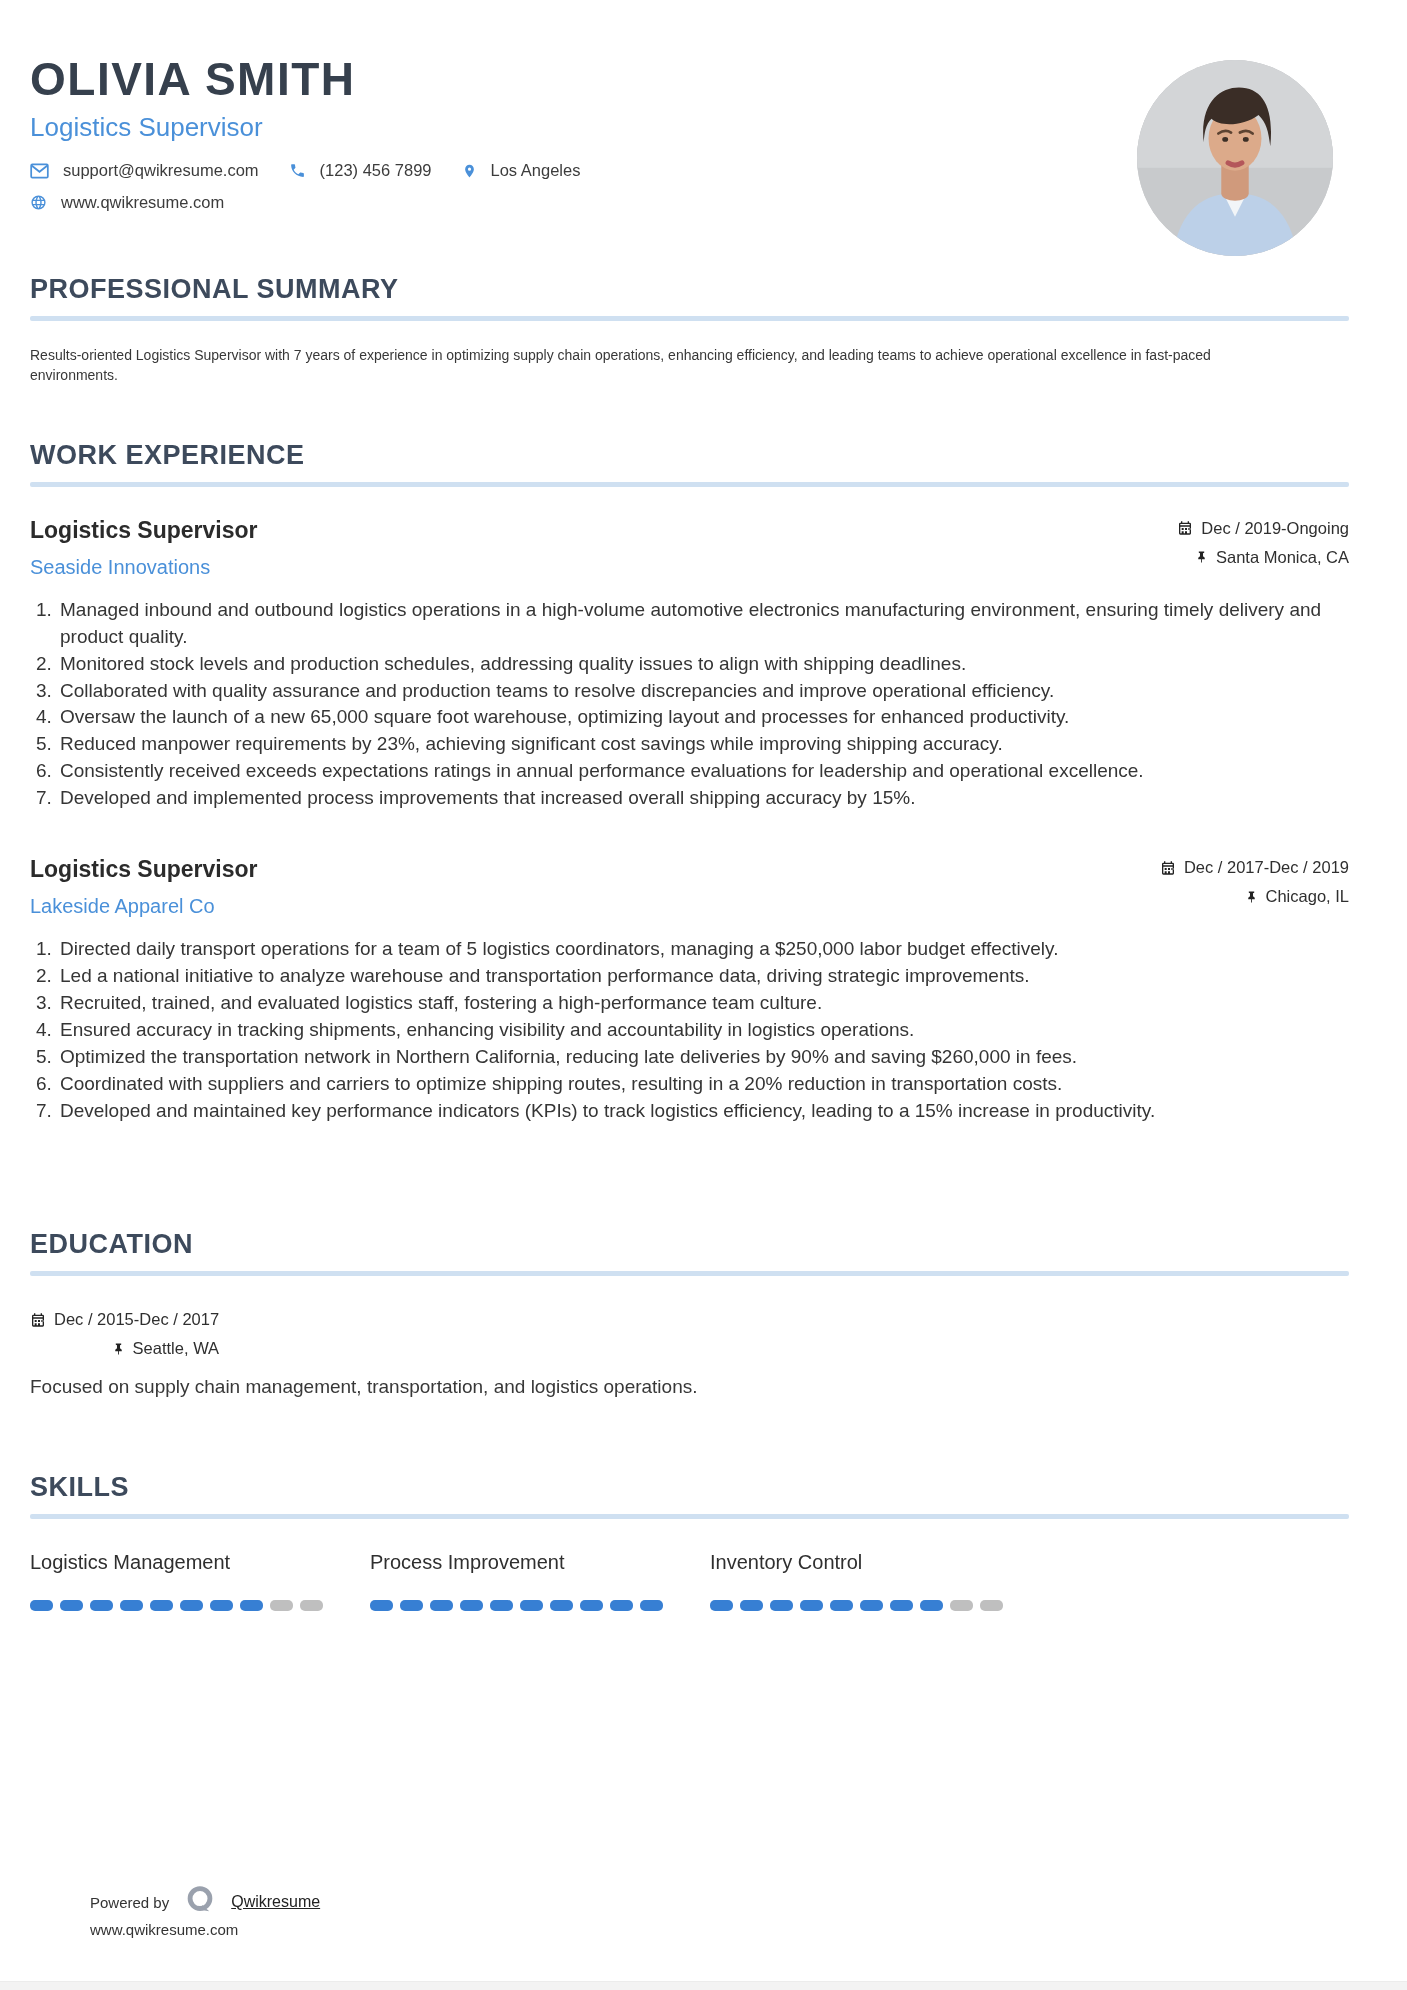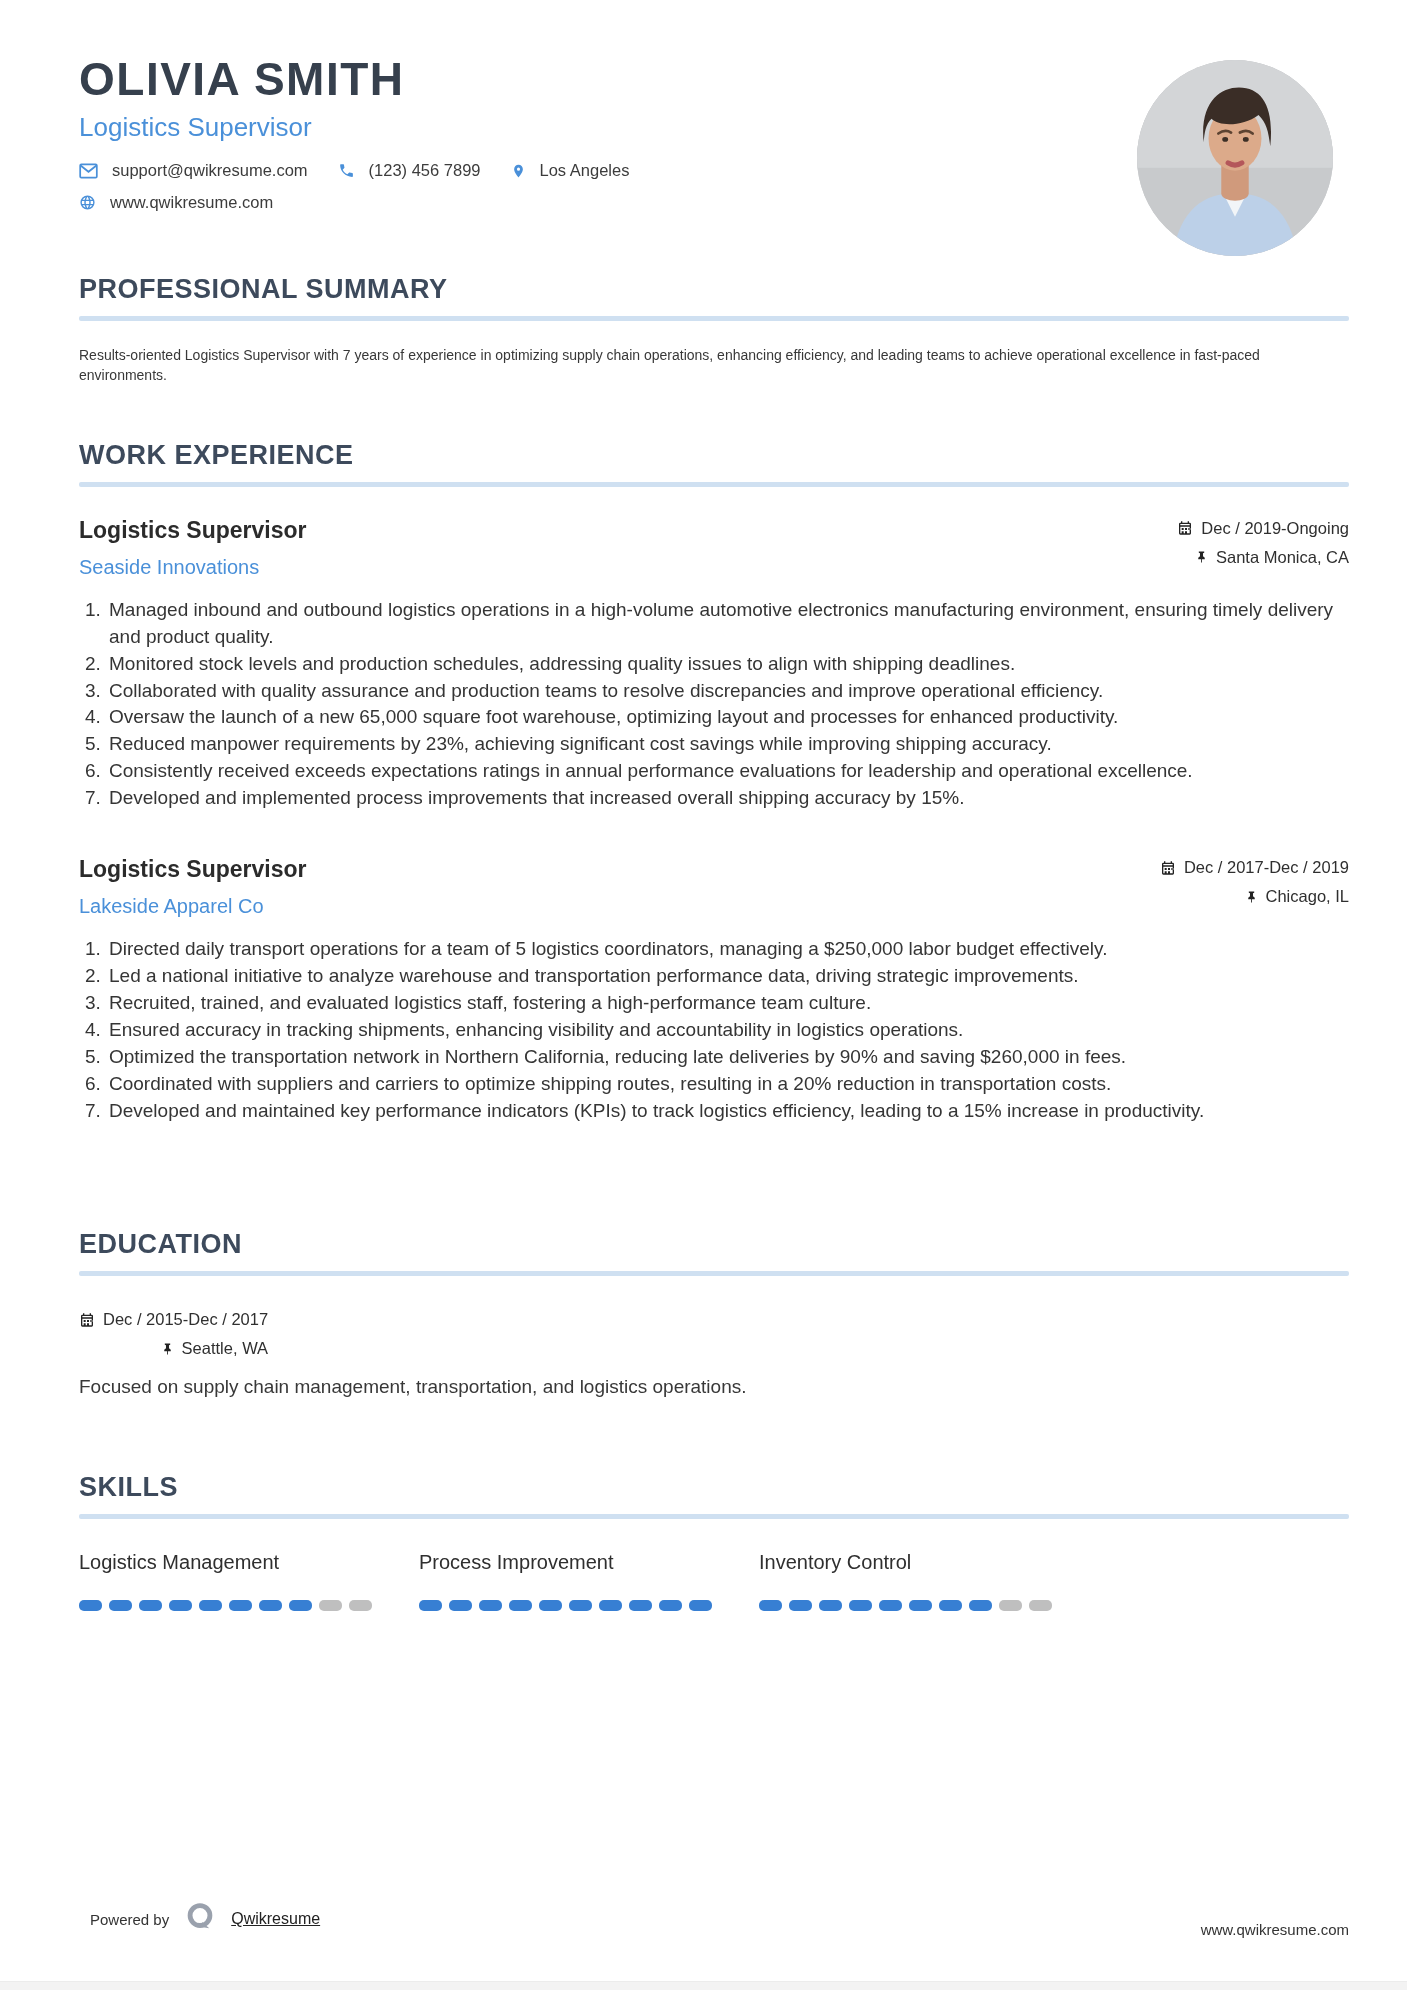--- a/index.html
+++ b/index.html
@@ -7,21 +7,21 @@
   body { font-family: "Liberation Sans", sans-serif; }
   .page {
     position: relative;
     width: 1407px;
     height: 1990px;
     margin: 0 auto;
     background: #ffffff;
     overflow: hidden;
     color: #3a3a3a;
   }
-  .content { padding: 0 58px 0 79px; }
+  .content { padding: 0 58px 0 30px; }
 
   
   .header { padding-top: 52px; }
   .name {
     font-size: 46px;
     font-weight: 700;
     letter-spacing: 1.5px;
     color: #36404d;
   }
   .job-headline {
@@ -102,21 +102,22 @@
   .skill-dash { width: 23px; height: 11px; border-radius: 5px; background: #bfbfbf; }
   .skill-dash.filled { background: #377fd3; }
 
   
   .footer {
     position: absolute;
     left: 0; right: 0; bottom: 52px;
     padding: 0 58px 0 90px;
     display: flex;
     justify-content: space-between;
-    align-items: flex-end;
+    align-items: flex-start;
+    flex-direction: column;
   }
   .powered { display: flex; align-items: center; gap: 14px; }
   .powered-label { font-size: 15px; color: #333333; }
   .brand-link { font-size: 16px; color: #222222; text-decoration: underline; cursor: pointer; }
   .footer-site { font-size: 15px; color: #333333; }
   .bottom-strip {
     position: absolute;
     left: 0; right: 0; bottom: 0;
     height: 9px;
     background: #f3f3f3;

